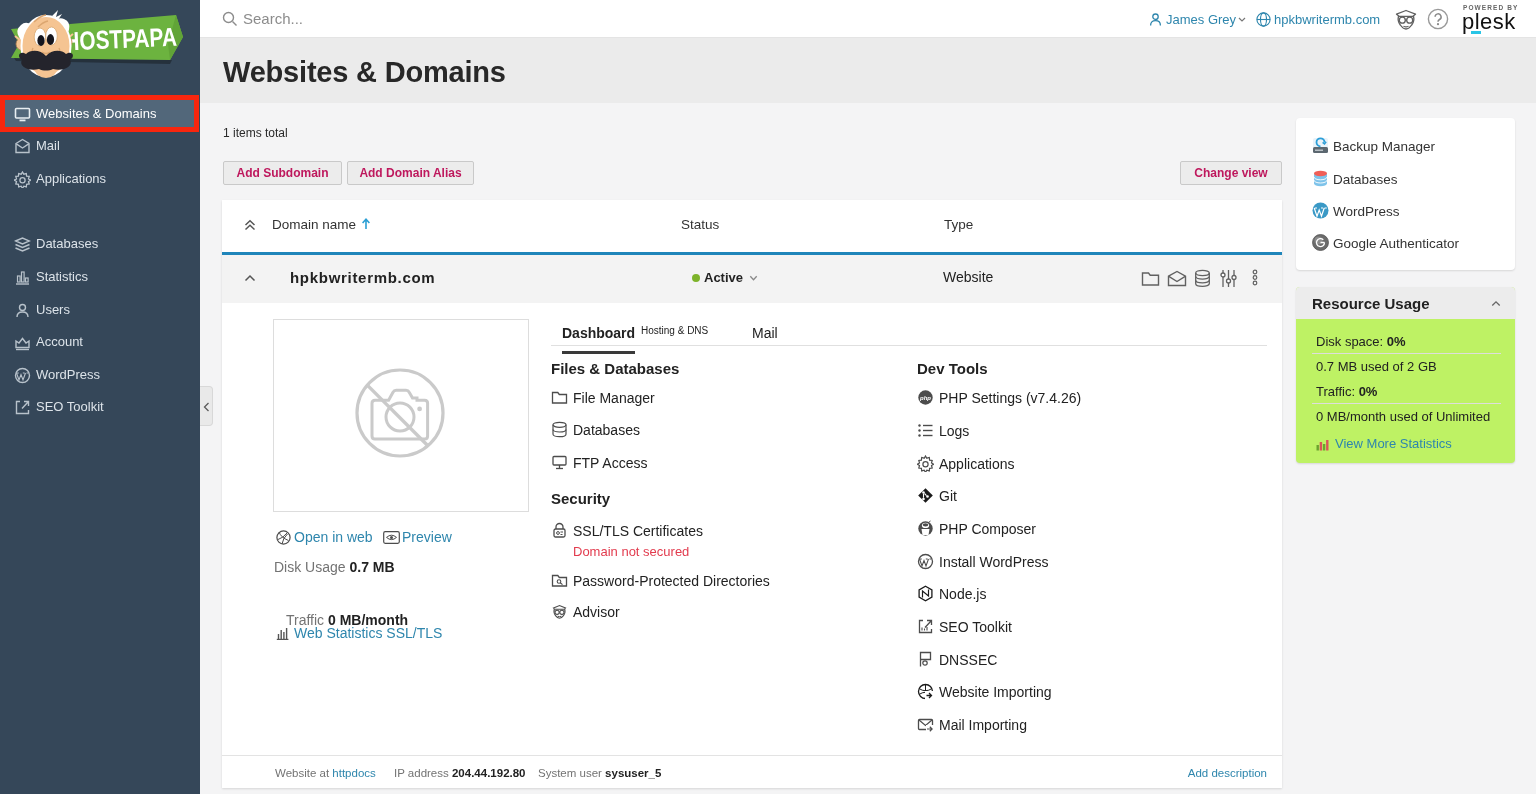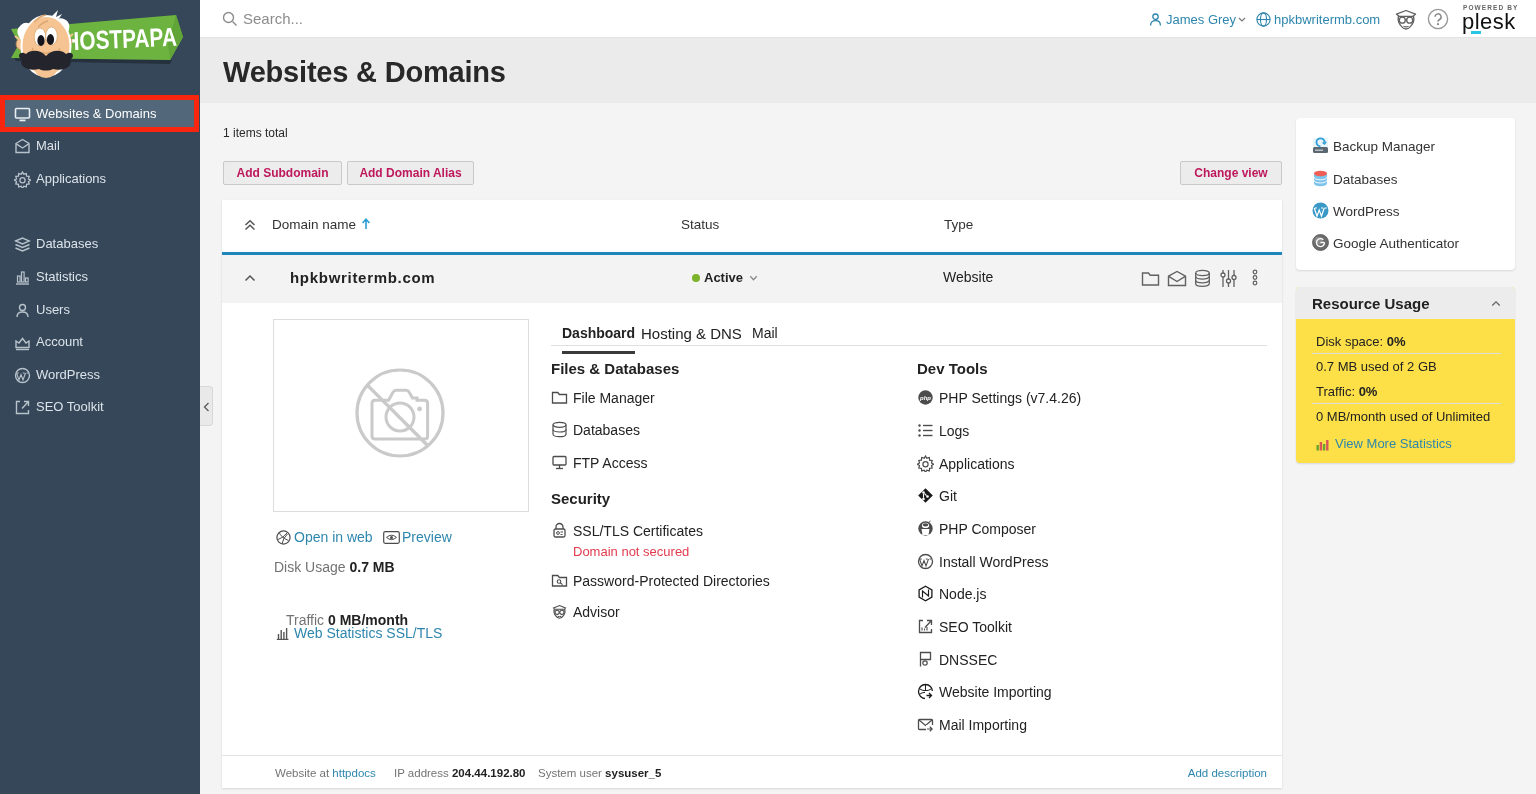--- a/index.html
+++ b/index.html
@@ -36,21 +36,21 @@
 .seclabel { font-weight:bold; font-size:15px; color:#222; }
 .item { position:absolute; font-size:14px; color:#222; }
 .item .ic { position:absolute; left:0; top:-1px; width:17px; height:17px; }
 .item .tx { margin-left:22px; }
 a.lnk { color:#2e86ad; text-decoration:none; }
 #cardfoot { position:absolute; left:0; top:555px; width:100%; height:33px; border-top:1px solid #e3e3e3; font-size:11.5px; }
 
 
 #rcard1 { position:absolute; left:1296px; top:118px; width:219px; height:152px; background:#fff; border-radius:4px; box-shadow:0 1px 2px rgba(0,0,0,0.12); }
 .rc1item { position:absolute; left:16px; font-size:13.5px; color:#333; }
-#rusage { position:absolute; left:1296px; top:287px; width:219px; height:176px; background:#fde047; border-radius:4px; box-shadow:0 1px 2px rgba(0,0,0,0.12); }
+#rusage { position:absolute; left:1296px; top:287px; width:219px; height:176px; background:#bef264; border-radius:4px; box-shadow:0 1px 2px rgba(0,0,0,0.12); }
 #rusagehead { position:absolute; left:0; top:0; width:100%; height:32px; background:#ececec; border-radius:4px 4px 0 0; }
 #rusagehead .t { position:absolute; left:16px; top:8px; font-weight:bold; font-size:15px; color:#222; }
 .rurow { position:absolute; left:20px; width:189px; font-size:13px; color:#222; }
 .rudiv { position:absolute; left:16px; width:189px; border-top:1px solid #ddd; }
 </style>
 </head>
 <body>
 
 <div id="sidebar">
   <div id="activebox"></div>
@@ -284,21 +284,21 @@
     <svg class="ic" style="width:13px;height:13px;top:2px;" viewBox="0 0 13 13">
         <line x1="0.8" y1="12.4" x2="12.4" y2="12.4" stroke="#555" stroke-width="1.2"></line>
         <line x1="2.5" y1="12" x2="2.5" y2="7" stroke="#555" stroke-width="1.4"></line>
         <line x1="5.2" y1="12" x2="5.2" y2="3" stroke="#555" stroke-width="1.4"></line>
         <line x1="7.9" y1="12" x2="7.9" y2="5" stroke="#555" stroke-width="1.4"></line>
         <line x1="10.6" y1="12" x2="10.6" y2="1" stroke="#555" stroke-width="1.4"></line>
       </svg>
     <span class="tx" style="margin-left:18px;"><a class="lnk" href="#">Web Statistics SSL/TLS</a></span></div>
 
   <div class="abs" style="left:340px;top:125px;font-size:14px;font-weight:bold;color:#222;border-bottom:3px solid #3a3a3a;padding-bottom:10px;">Dashboard</div>
-  <div class="abs" style="left:419px;top:125px;font-size:15px;color:#222;">Hosting &amp; DNS</div>
+  <div class="abs" style="left:419px;top:125px;font-size:10px;color:#222;">Hosting &amp; DNS</div>
   <div class="abs" style="left:530px;top:125px;font-size:14px;color:#222;">Mail</div>
   <div class="abs" style="left:329px;top:145px;width:716px;border-top:1px solid #e0e0e0;"></div>
 
   <div class="abs seclabel" style="left:329px;top:160px;">Files &amp; Databases</div>
   <div class="item" style="left:329px;top:190px;">
     <svg class="ic" viewBox="0 0 17 17">
         <path d="M1.5,14 L1.5,3.5 L6.8,3.5 L8.3,5.5 L15.5,5.5 L15.5,14 Z" fill="none" stroke="#4c4c4c" stroke-width="1.3"></path>
       </svg>
     <span class="tx">File Manager</span></div>
   <div class="item" style="left:329px;top:222px;">

